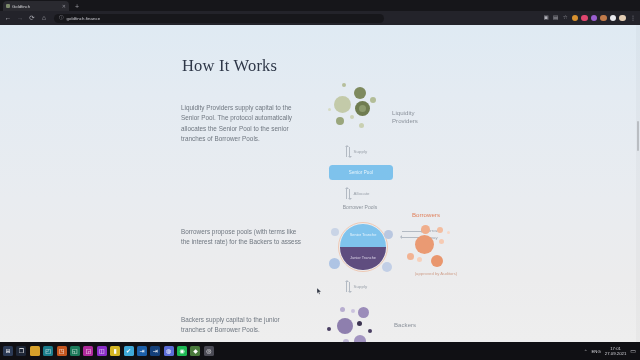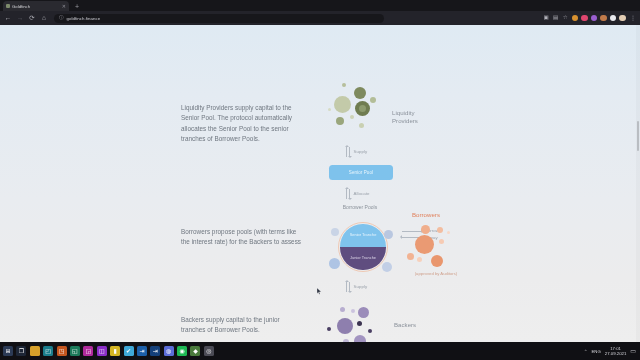--- a/index.html
+++ b/index.html
@@ -198,20 +198,21 @@
       <span class="ext" style="background:#9a5fd0"></span>
       <span class="ext" style="background:#c07a4a"></span>
       <span class="ext" style="background:#e9e9ee"></span>
       <span class="ext" style="background:#e3cdb4"></span>
       <span id="kebab">⋮</span>
     </div>
   </div>
 
   <div id="viewport">
 
+    <h1 id="page-heading">How It Works</h1>
 
     <p class="para" id="para-1">Liquidity Providers supply capital to the Senior Pool. The protocol automatically allocates the Senior Pool to the senior tranches of Borrower Pools.</p>
     <p class="para" id="para-2">Borrowers propose pools (with terms like the interest rate) for the Backers to assess</p>
     <p class="para" id="para-3">Backers supply capital to the junior tranches of Borrower Pools.</p>
 
     <div id="diagram">
 
       <div class="cluster" id="lp-cluster">
         <span class="bub" style="left:16px;  top:0px;   width:4px;  height:4px;  background:#b6bf9c;"></span>
         <span class="bub" style="left:28px;  top:4px;   width:12px; height:12px; background:#7e8a5e;"></span>

